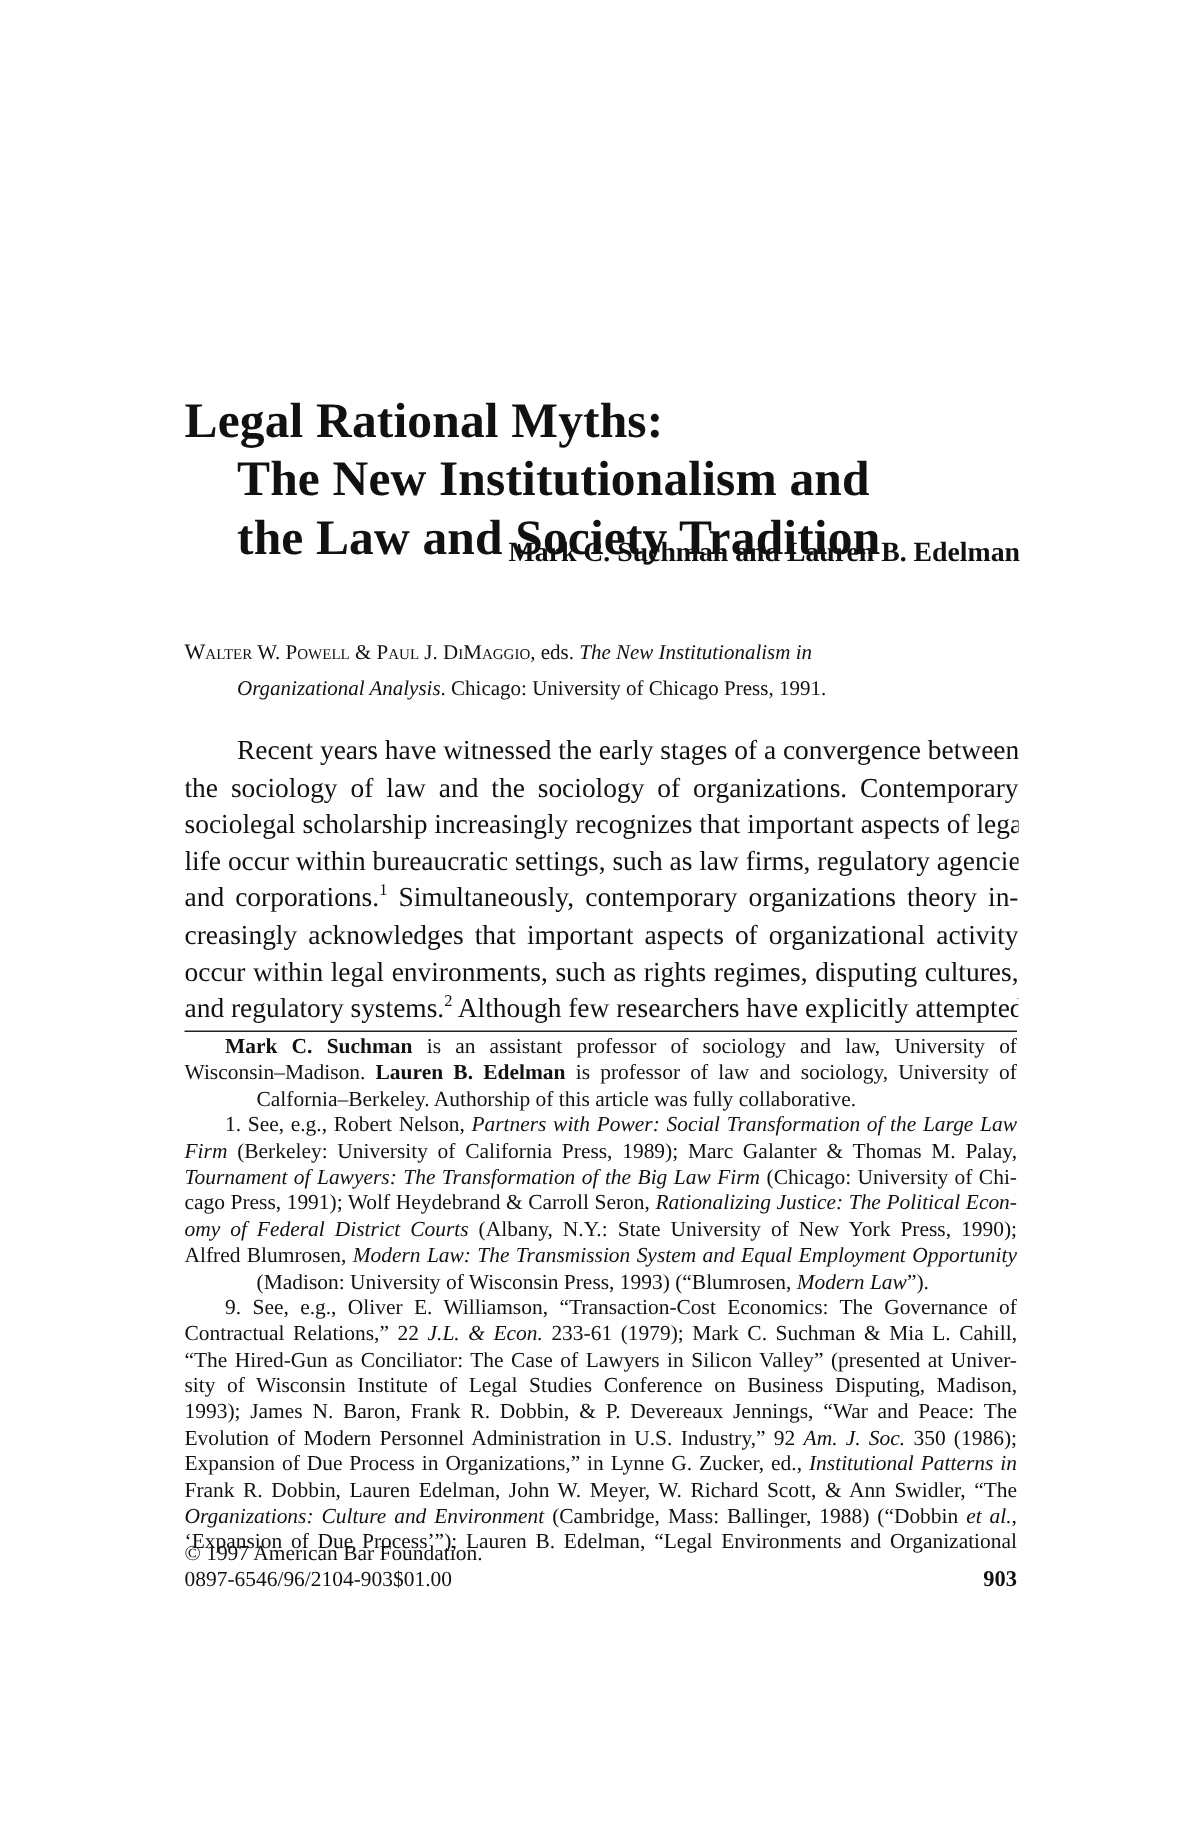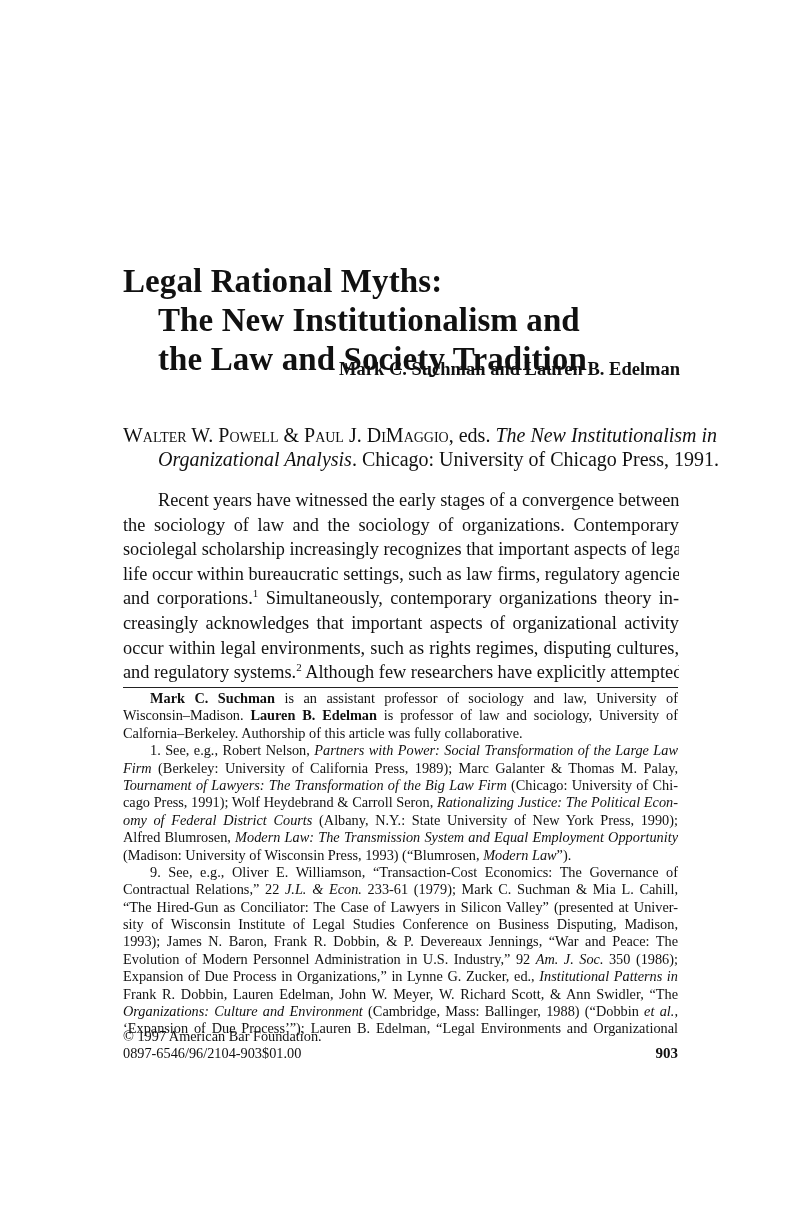--- a/index.html
+++ b/index.html
@@ -41,21 +41,21 @@
       top: 359px;
       font-weight: bold;
       font-size: 18.5px;
       white-space: nowrap;
     }
     .citation {
       position: absolute;
       left: 123px;
       top: 423px;
       width: 558px;
-      font-size: 20px;
+      font-size: 14px;
       line-height: 24px;
     }
     .citation .line2 { padding-left: 35px; white-space: nowrap; }
     .citation .line1 { white-space: nowrap; }
     .sc { font-variant: small-caps; }
     .it { font-style: italic; }
     .body-text {
       position: absolute;
       left: 123px;
       top: 488px;
@@ -89,21 +89,21 @@
       font-size: 14.3px;
       line-height: 17.4px;
     }
     .fn-line {
       display: block;
       white-space: nowrap;
       text-align: justify;
       text-align-last: justify;
       height: 17.4px;
     }
-    .fn-line.last { text-align-last: left; }
+    .fn-line.last { text-align-last: left; margin-left: 48px; }
     .fn-line.ind { padding-left: 27px; }
     .bold { font-weight: bold; }
     .footer {
       position: absolute;
       left: 123px;
       top: 1028px;
       width: 555px;
       font-size: 14.3px;
       line-height: 17.4px;
     }

